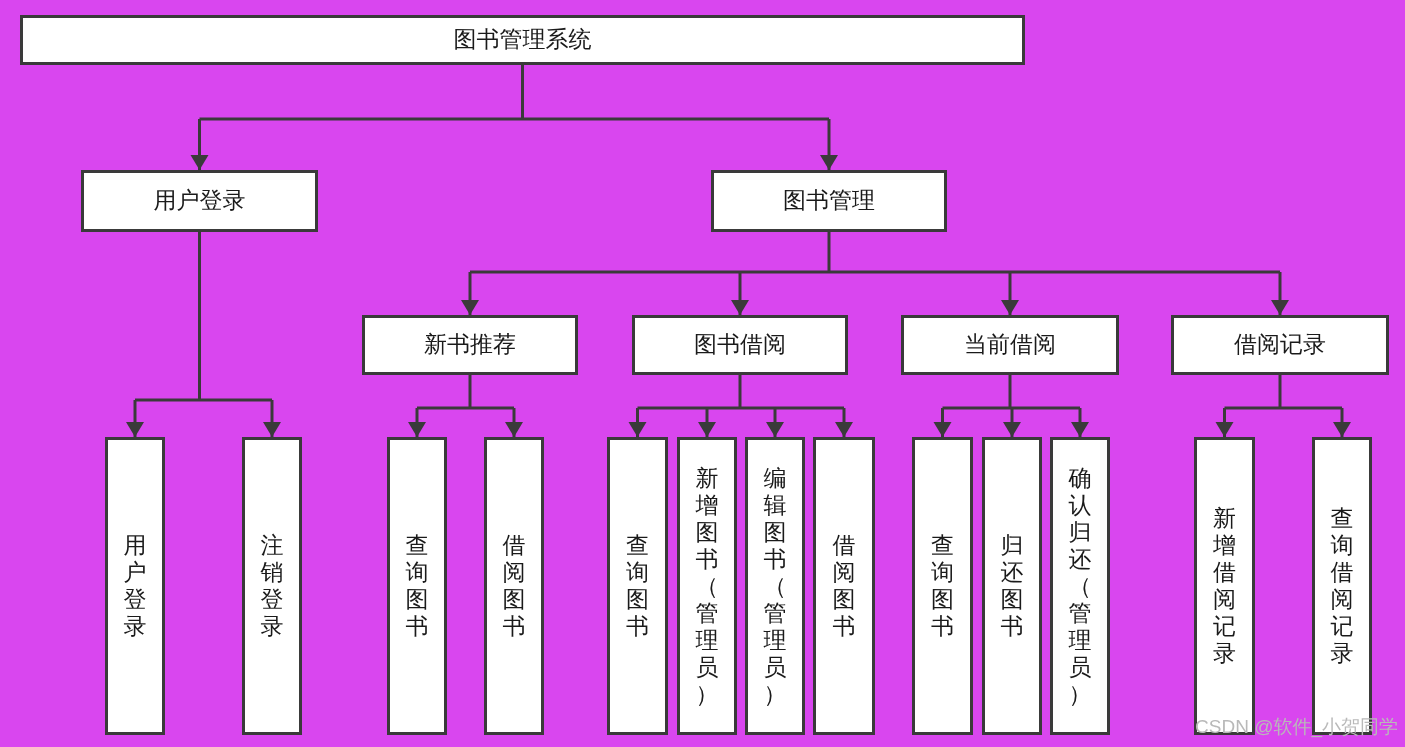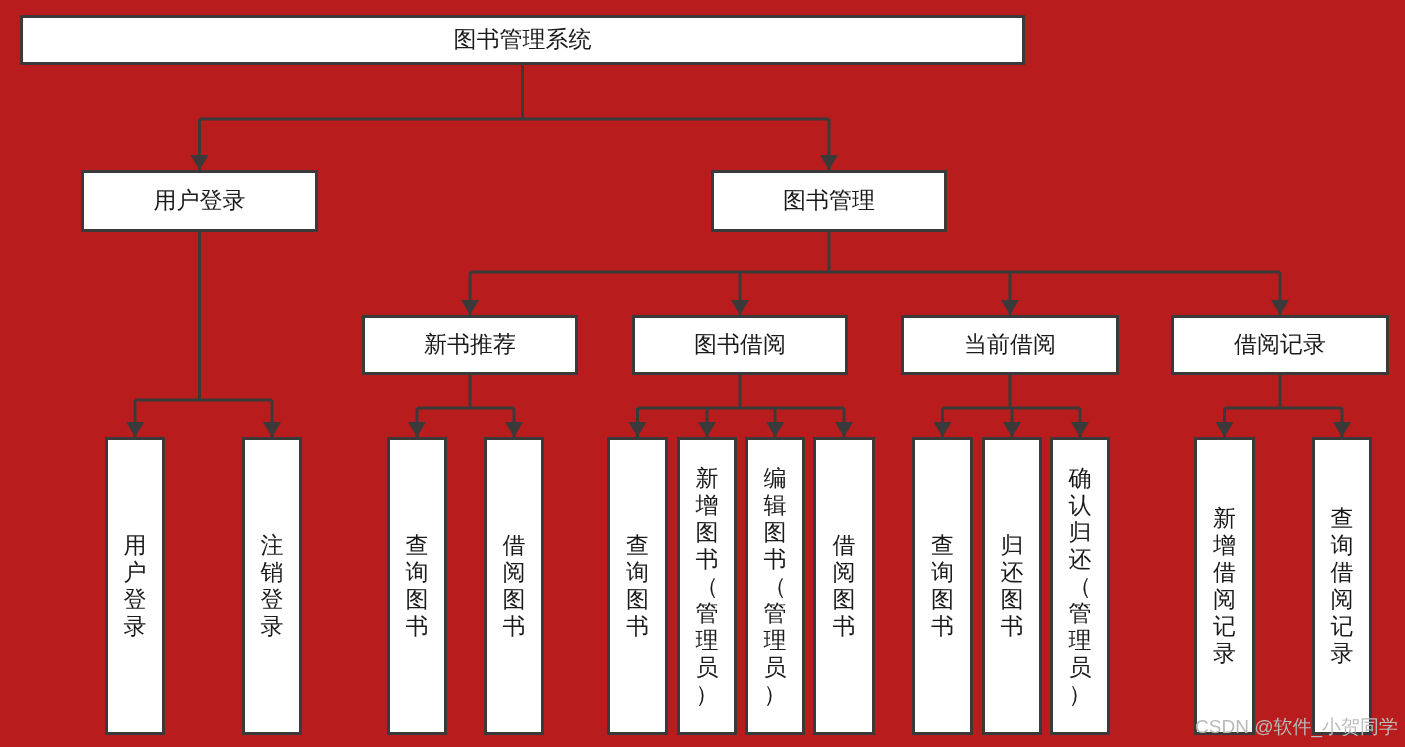--- a/index.html
+++ b/index.html
@@ -10,21 +10,21 @@
   body {
     width: 1405px;
     height: 747px;
     font-family: "Liberation Sans", "DejaVu Sans", sans-serif;
     overflow: hidden;
   }
   #diagram-root {
     position: relative;
     width: 1405px;
     height: 747px;
-    background: #b91c1c;
+    background: #d946ef;
   }
   svg#diagram-svg {
     position: absolute;
     left: 0;
     top: 0;
     width: 1405px;
     height: 747px;
   }
   .node-box {
     fill: #ffffff;

